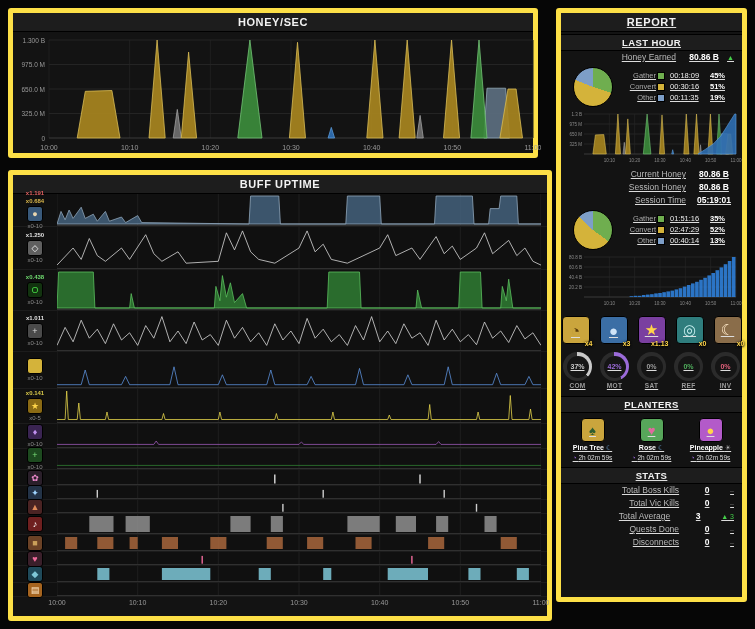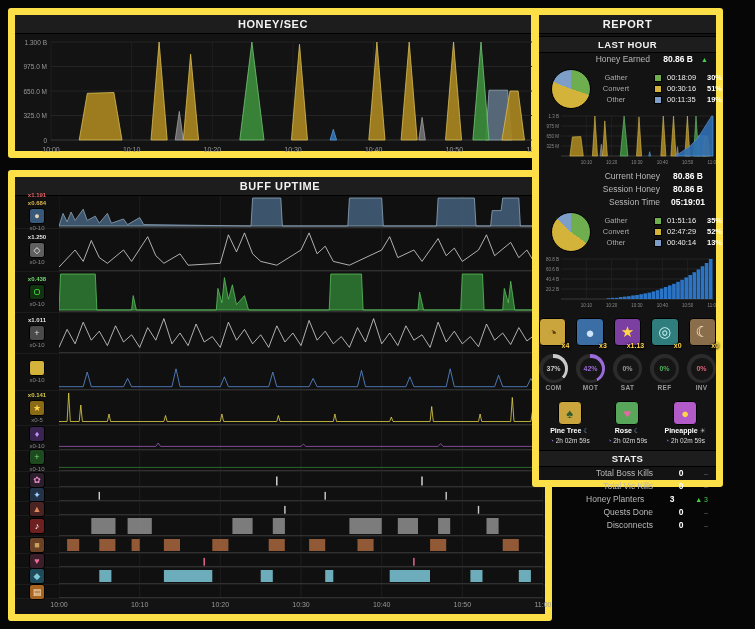--- a/index.html
+++ b/index.html
@@ -1,24 +1,24 @@
 <!DOCTYPE html>
 <html><head>
 <meta charset="utf-8">
 <style>
   html,body{margin:0;padding:0;background:#060606;}
   .app{position:relative;width:755px;height:629px;overflow:hidden;
        font-family:"Liberation Sans","DejaVu Sans",sans-serif;color:#ddd;
        -webkit-font-smoothing:antialiased;}
-  .panel{position:absolute;background:#131313;border:7px solid #fde047;border-radius:3px;box-sizing:border-box;}
+  .panel{position:absolute;background:#131313;border:5px solid #fde047;border-radius:3px;box-sizing:border-box;}
   .phead{height:18px;line-height:18px;text-align:center;font-size:11px;font-weight:bold;color:#f2f2f2;
          background:#1d1d1d;border-bottom:1px solid #000;letter-spacing:.6px;}
   #honey-panel{left:8px;top:8px;width:530px;height:150px;}
   #buff-panel{left:8px;top:170px;width:544px;height:451px;}
-  #report-panel{left:532px;top:8px;width:191px;height:479px;display:flex;flex-direction:column;}
+  #report-panel{left:556px;top:8px;width:191px;height:594px;display:flex;flex-direction:column;text-decoration:underline;}
   svg{display:block;}
   
   .brow{display:flex;border-bottom:1px solid #1c1c1c;background:#101010;}
   .bicol{width:44px;display:flex;flex-direction:column;align-items:center;justify-content:center;gap:1px;box-sizing:border-box;}
   .blabel{font-size:6px;font-weight:bold;line-height:7px;}
   .bicon{width:14px;height:14px;border-radius:3px;display:flex;align-items:center;justify-content:center;
          font-size:9px;line-height:14px;border:1px solid #000;}
   .bscale{font-size:6px;color:#8a8a8a;line-height:7px;}
   .baxis{position:relative;height:13px;font-size:7px;color:#9a9a9a;}
   .baxis span{position:absolute;top:2px;transform:translateX(-50%);}
@@ -26,21 +26,21 @@
   .subhead{background:#1d1d1d;border-top:1px solid #000;border-bottom:1px solid #000;text-align:center;
            font-weight:bold;font-size:9.5px;padding:2px 0;color:#f2f2f2;margin-top:2px;letter-spacing:.4px;}
   .kvrow{display:flex;align-items:baseline;font-size:8.5px;line-height:13px;padding:0 8px;}
   .kvrow .lbl{flex:1;text-align:right;color:#b9b9b9;padding-right:8px;white-space:nowrap;}
   .kvrow .val{font-weight:bold;color:#fff;min-width:40px;white-space:nowrap;text-align:center;}
   .kvrow .delta{font-size:7px;margin-left:3px;white-space:nowrap;}
   .pierow{display:flex;align-items:center;padding:3px 6px 2px;}
   .pie{width:38px;height:38px;border-radius:50%;margin:0 7px 0 6px;border:1px solid #000;flex:none;}
   .legend{flex:1;display:flex;flex-direction:column;justify-content:center;gap:1px;}
   .litem{display:flex;align-items:center;font-size:7.5px;line-height:10px;}
-  .lname{width:36px;text-align:center;color:#a9a9a9;padding-right:20px;}
+  .lname{width:36px;text-align:right;color:#a9a9a9;padding-right:1px;}
   .lsq{width:6px;height:6px;margin-right:5px;flex:none;border:1px solid #000;}
   .ltime{color:#eee;width:40px;}
   .lpct{color:#fff;font-weight:bold;}
   .minirow{display:flex;justify-content:center;padding:1px 0 2px;}
   .bufficons{display:flex;justify-content:center;gap:10px;padding:5px 0 6px;}
   .bufficon{position:relative;width:26px;height:26px;border-radius:4px;display:flex;align-items:center;
             justify-content:center;font-size:15px;border:1px solid #000;}
   .badge{position:absolute;right:-4px;bottom:-4px;font-size:7px;font-weight:bold;color:#ffd54a;
          text-shadow:0 1px 2px #000,0 0 3px #000;}
   .gauges{display:flex;justify-content:center;gap:8px;padding:2px 0 5px;}
@@ -428,21 +428,21 @@
           <span class="delta" style="color: rgb(69, 208, 74);">▲</span>
         </div>
       </div>
     <div class="pierow">
       <div class="pie" id="lh-pie" style="background: conic-gradient(rgb(111, 174, 79) 0%, rgb(111, 174, 79) 30%, rgb(212, 179, 58) 30%, rgb(212, 179, 58) 81%, rgb(125, 158, 199) 81%, rgb(125, 158, 199) 100%);"></div>
       <div class="legend" id="lh-legend">
           <div class="litem">
             <span class="lname">Gather</span>
             <span class="lsq" style="background: rgb(111, 174, 79);"></span>
             <span class="ltime">00:18:09</span>
-            <span class="lpct">30%</span>
+            <span class="lpct">45%</span>
           </div>
           <div class="litem">
             <span class="lname">Convert</span>
             <span class="lsq" style="background: rgb(212, 179, 58);"></span>
             <span class="ltime">00:30:16</span>
             <span class="lpct">51%</span>
           </div>
           <div class="litem">
             <span class="lname">Other</span>
             <span class="lsq" style="background: rgb(125, 158, 199);"></span>
@@ -614,20 +614,21 @@
           <div class="glabel">REF</div>
         </div>
         <div class="gauge">
           <div class="ring" style="background: conic-gradient(rgb(224, 96, 122) 0%, rgb(224, 96, 122) 0%, rgb(43, 43, 43) 0%, rgb(43, 43, 43) 100%);">
             <div class="inner" style="color: rgb(224, 96, 122);">0%</div>
           </div>
           <div class="glabel">INV</div>
         </div>
       </div>
 
+    <div class="subhead">PLANTERS</div>
     <div class="planters" id="planters">
         <div class="planter">
           <div class="picon" style="background: rgb(202, 165, 61); color: rgb(47, 93, 49);">♠</div>
           <div class="pname"><span>Pine Tree </span><span style="color: rgb(111, 168, 220);">☾</span></div>
           <div class="ptime"><span style="color: rgb(155, 107, 217);">◔ </span><span>2h 02m 59s</span></div>
         </div>
         <div class="planter">
           <div class="picon" style="background: rgb(87, 166, 90); color: rgb(224, 106, 159);">♥</div>
           <div class="pname"><span>Rose </span><span style="color: rgb(111, 168, 220);">☾</span></div>
           <div class="ptime"><span style="color: rgb(155, 107, 217);">◔ </span><span>2h 02m 59s</span></div>
@@ -645,21 +646,21 @@
           <span class="lbl">Total Boss Kills</span>
           <span class="val">0</span>
           <span class="delta" style="color: rgb(111, 111, 111);">–</span>
         </div>
         <div class="kvrow">
           <span class="lbl">Total Vic Kills</span>
           <span class="val">0</span>
           <span class="delta" style="color: rgb(111, 111, 111);">–</span>
         </div>
         <div class="kvrow">
-          <span class="lbl">Honey Planters</span>
+          <span class="lbl">Total Average</span>
           <span class="val">3</span>
           <span class="delta" style="color: rgb(69, 208, 74);">▲ 3</span>
         </div>
         <div class="kvrow">
           <span class="lbl">Quests Done</span>
           <span class="val">0</span>
           <span class="delta" style="color: rgb(111, 111, 111);">–</span>
         </div>
         <div class="kvrow">
           <span class="lbl">Disconnects</span>

